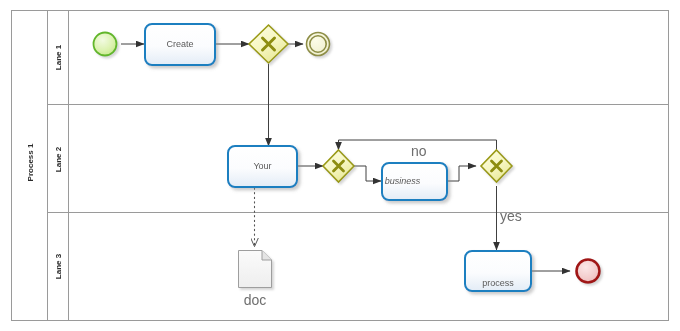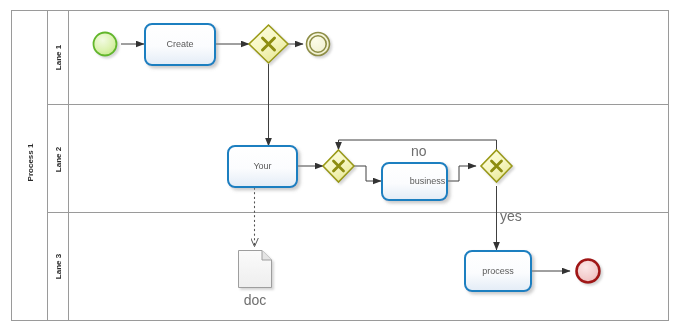--- a/index.html
+++ b/index.html
@@ -203,21 +203,21 @@
   </svg>
 
   <div class="lbl pool-label" style="left:0px; top:158px; width:60px; text-align:center;">Process 1</div>
 
   <div class="lbl lane-label" style="left:28px; top:53px; width:60px; text-align:center;">Lane 1</div>
   <div class="lbl lane-label" style="left:28px; top:155px; width:60px; text-align:center;">Lane 2</div>
   <div class="lbl lane-label" style="left:28px; top:262px; width:60px; text-align:center;">Lane 3</div>
 
   <div class="lbl task-label" style="left:145px; top:39px; width:70px;">Create</div>
   <div class="lbl task-label" style="left:228px; top:161px; width:69px;">Your</div>
-  <div class="lbl task-label" style="left:395px; top:176px; width:65px;">business</div>
-  <div class="lbl task-label" style="left:465px; top:266px; width:66px;">process</div>
+  <div class="lbl task-label" style="left:370px; top:176px; width:65px;font-style:italic;">business</div>
+  <div class="lbl task-label" style="left:465px; top:278px; width:66px;">process</div>
 
   <div class="lbl flow-label" style="left:411px; top:143px;">no</div>
   <div class="lbl flow-label" style="left:500px; top:208px;">yes</div>
 
   <div class="lbl artifact-label" style="left:225px; top:292px; width:60px;">doc</div>
 
 </div>
 
 </body></html>

